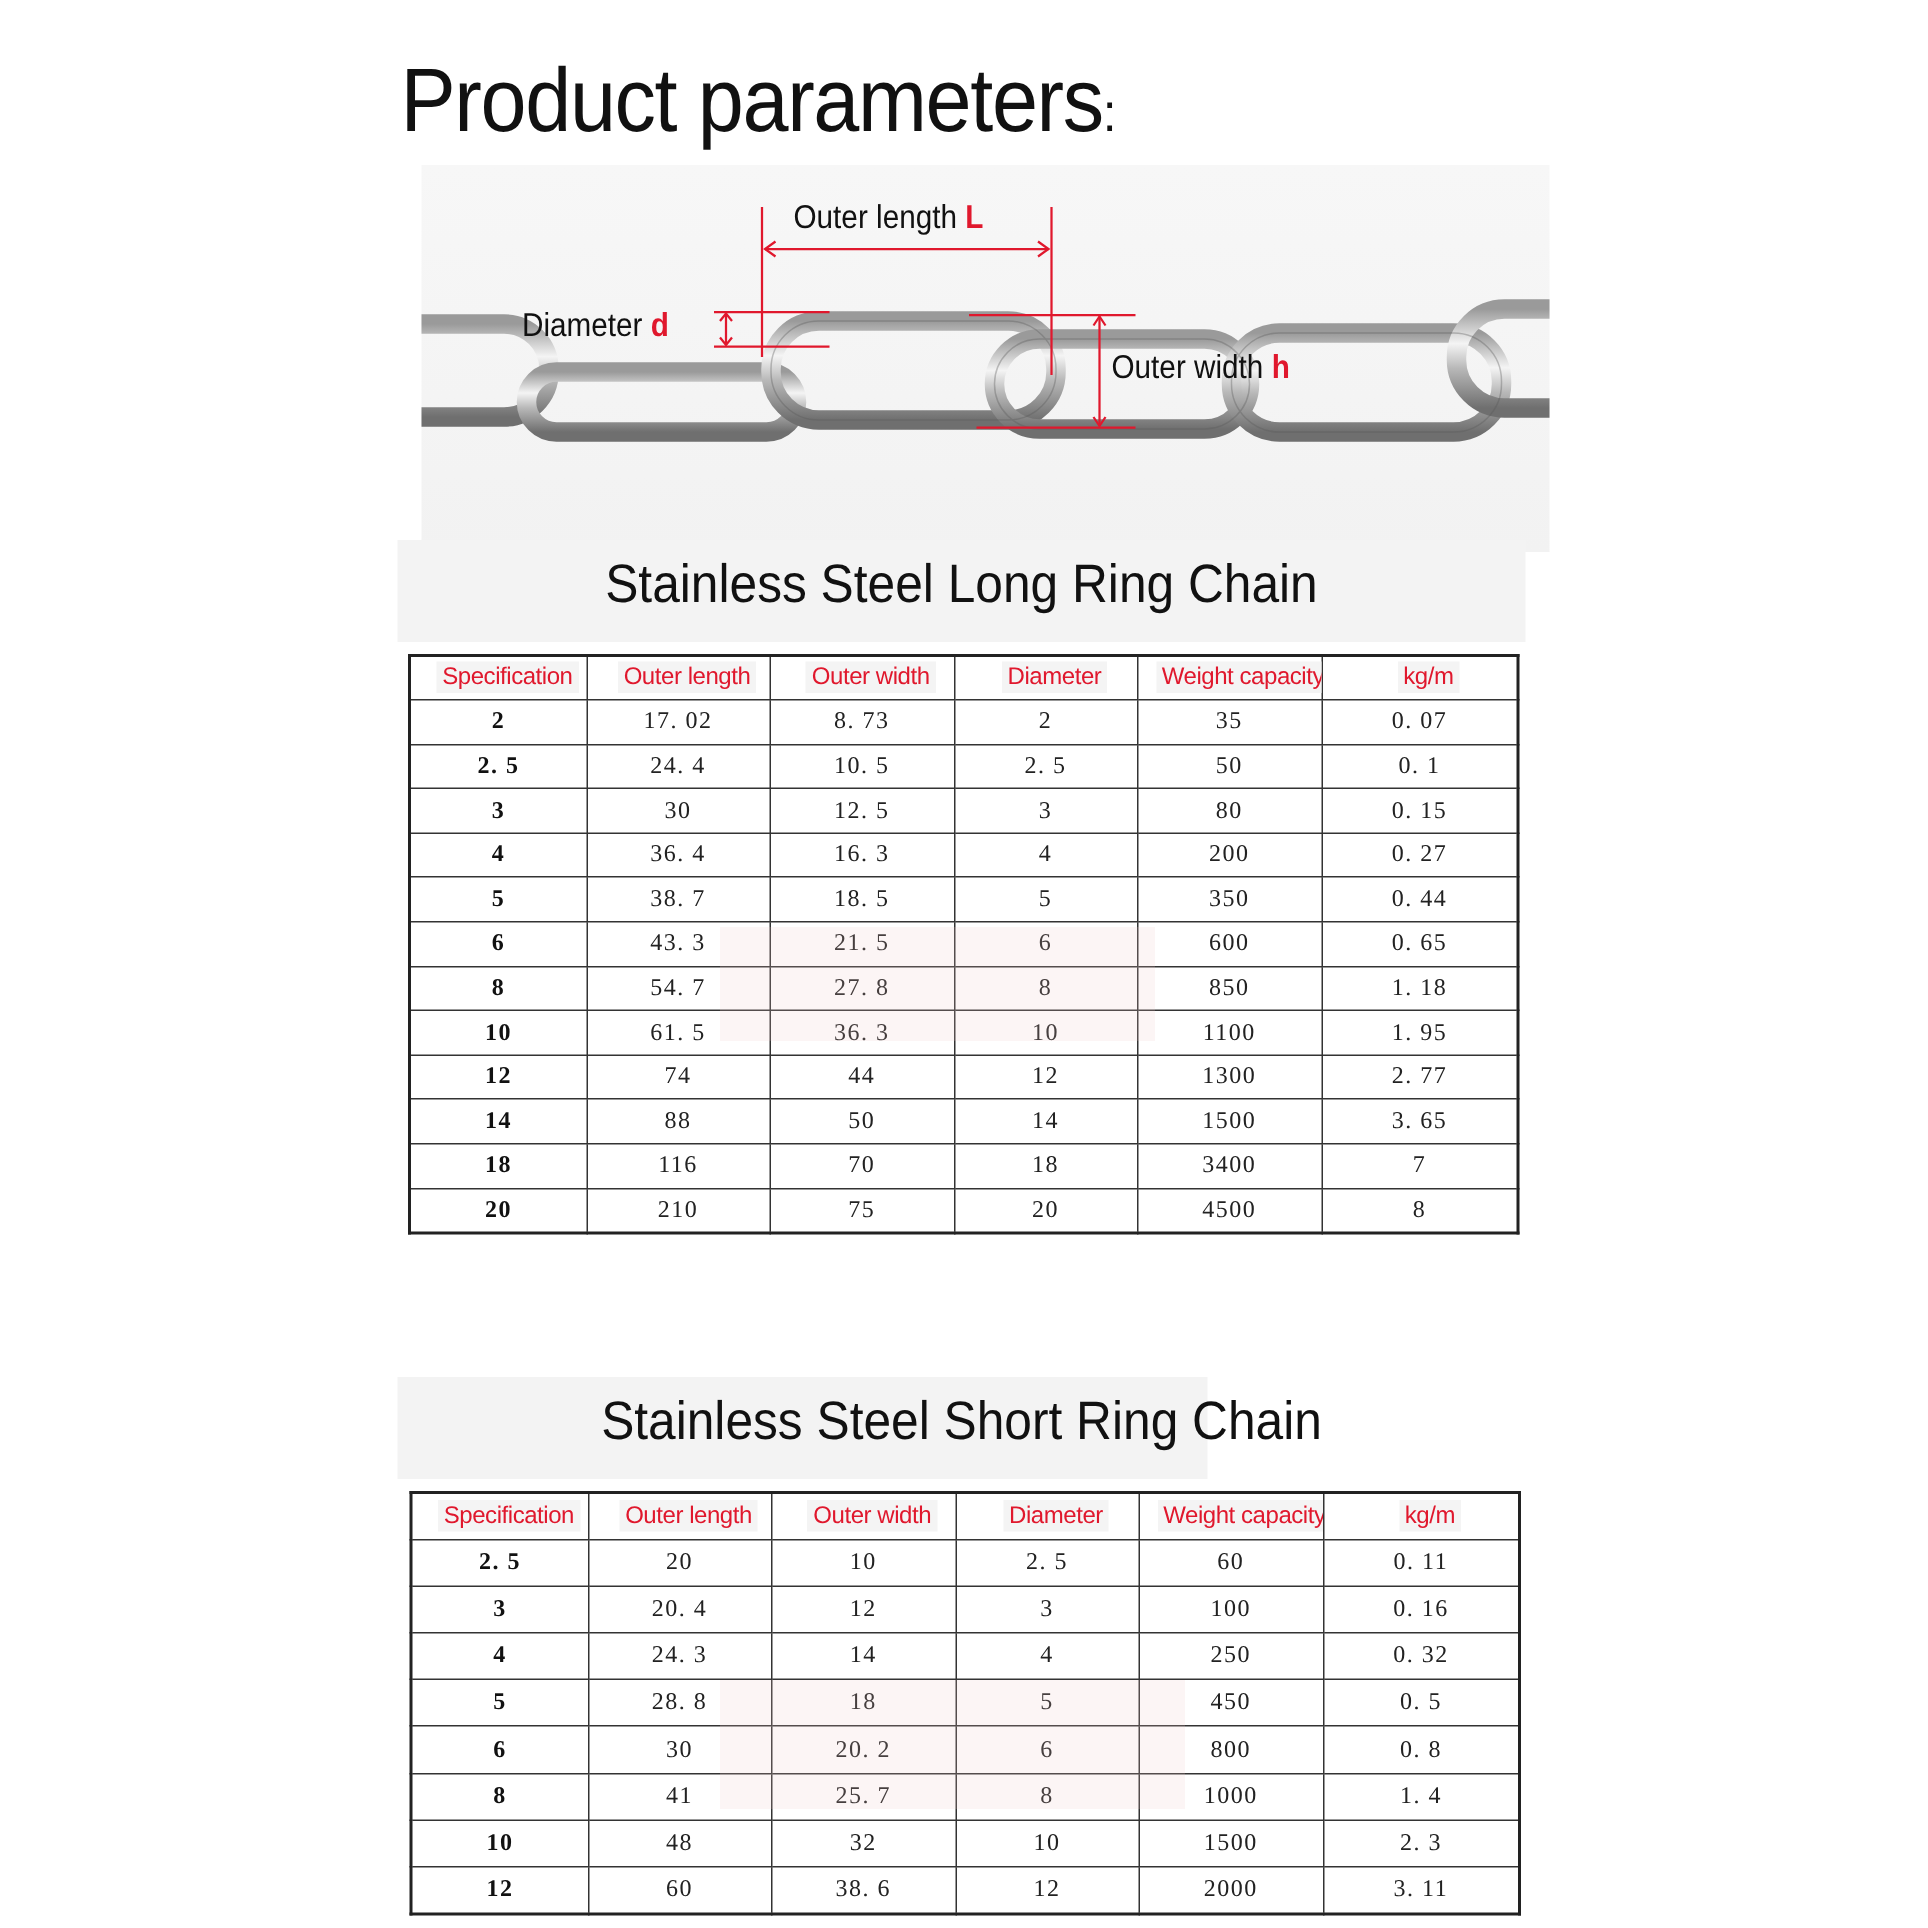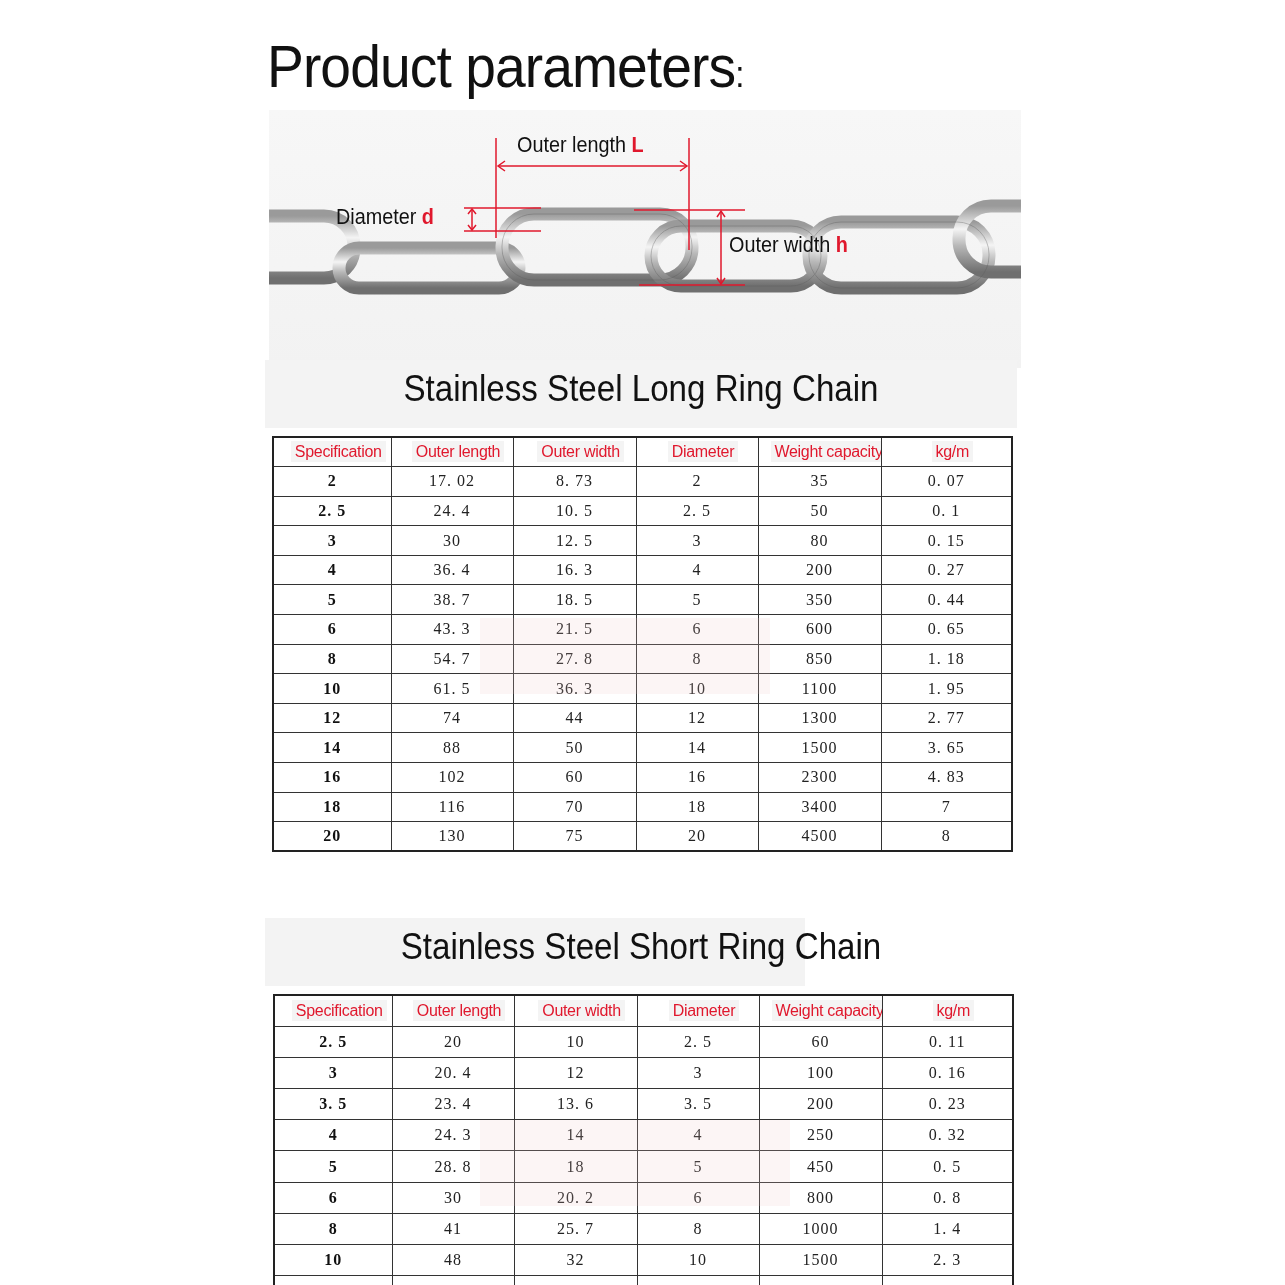--- a/index.html
+++ b/index.html
@@ -8,21 +8,21 @@
     font-family: "Liberation Sans", sans-serif;
   }
   .page { position: absolute; left: 265px; top: 0; width: 752px; height: 1285px; margin-top: 28px; }
   .headline {
     position: absolute; left: 2px; top: 4px; font-family: "Liberation Sans", sans-serif;
     font-size: 60px; color: #111; letter-spacing: -1px; font-weight: normal; transform: scaleX(0.92); transform-origin: left;
     white-space: nowrap;
   }
   .headline .colon { font-size: 36px; }
   .photo {
-    position: absolute; left: 4px; top: 82px; width: 752px; height: 258px;
+    position: absolute; left: 16px; top: 82px; width: 752px; height: 258px;
     background: linear-gradient(#f7f7f7, #f2f2f2);
   }
   .photo svg { position: absolute; left: 0; top: 0; }
   .dim-label {
     position: absolute; font-family: "Liberation Sans", sans-serif; font-size: 22px; color: #111;
     white-space: nowrap; transform: scaleX(0.9); transform-origin: left;
   }
   .dim-label .sym { color: #e0182d; font-weight: bold; }
   .section-title-bg {
     position: absolute; left: 0; width: 752px; height: 68px; background: #f3f3f3;
@@ -219,38 +219,30 @@
         </tr>
         <tr>
           <td class="spec-col">14</td>
           <td>88</td>
           <td>50</td>
           <td>14</td>
           <td>1500</td>
           <td>3. 65</td>
         </tr>
         <tr>
-          <td class="spec-col">16</td>
-          <td>102</td>
-          <td>60</td>
-          <td>16</td>
-          <td>2300</td>
-          <td>4. 83</td>
-        </tr>
-        <tr>
           <td class="spec-col">18</td>
           <td>116</td>
           <td>70</td>
           <td>18</td>
           <td>3400</td>
           <td>7</td>
         </tr>
         <tr>
           <td class="spec-col">20</td>
-          <td>130</td>
+          <td>210</td>
           <td>75</td>
           <td>20</td>
           <td>4500</td>
           <td>8</td>
         </tr>
       </tbody>
   </table>
 
   <div class="watermark" style="left:215px; top:590px; width:290px; height:76px;"></div>
 
@@ -287,28 +279,20 @@
         </tr>
         <tr>
           <td class="spec-col">3</td>
           <td>20. 4</td>
           <td>12</td>
           <td>3</td>
           <td>100</td>
           <td>0. 16</td>
         </tr>
         <tr>
-          <td class="spec-col">3. 5</td>
-          <td>23. 4</td>
-          <td>13. 6</td>
-          <td>3. 5</td>
-          <td>200</td>
-          <td>0. 23</td>
-        </tr>
-        <tr>
           <td class="spec-col">4</td>
           <td>24. 3</td>
           <td>14</td>
           <td>4</td>
           <td>250</td>
           <td>0. 32</td>
         </tr>
         <tr>
           <td class="spec-col">5</td>
           <td>28. 8</td>

